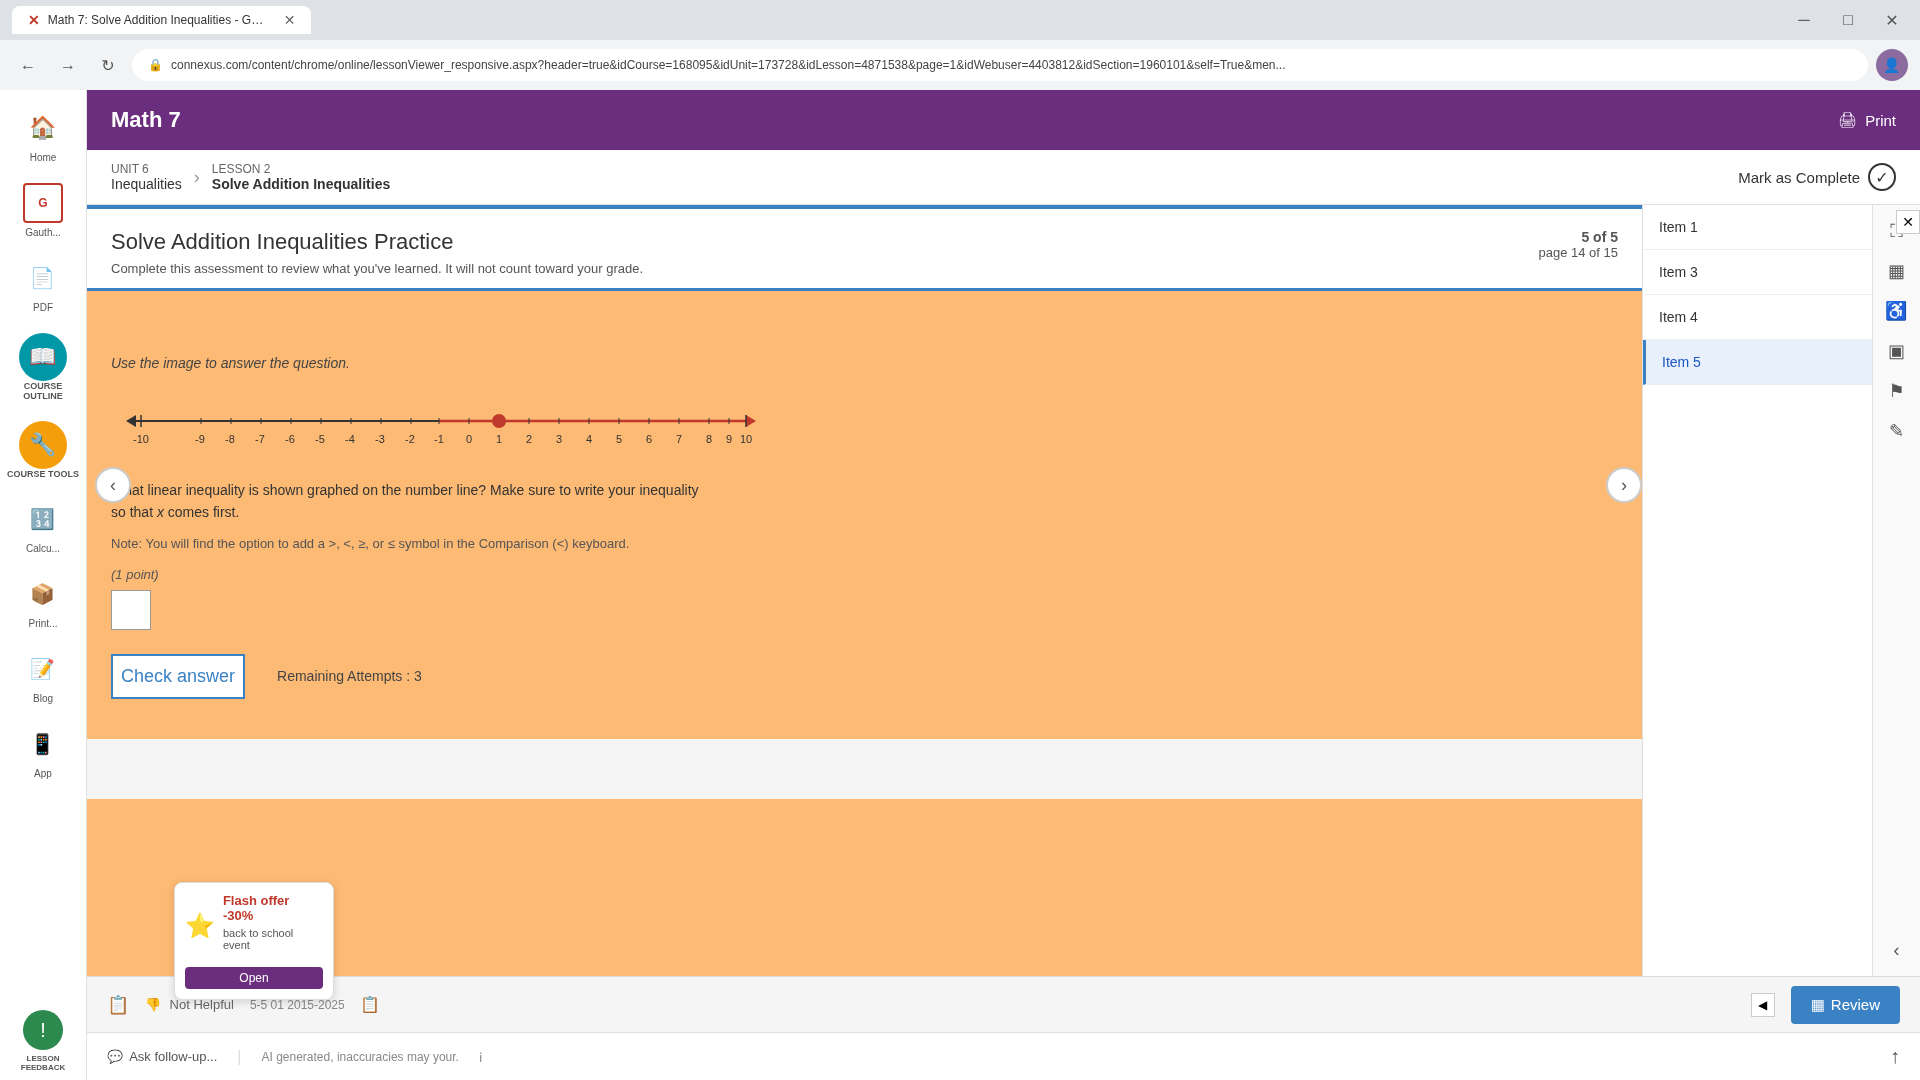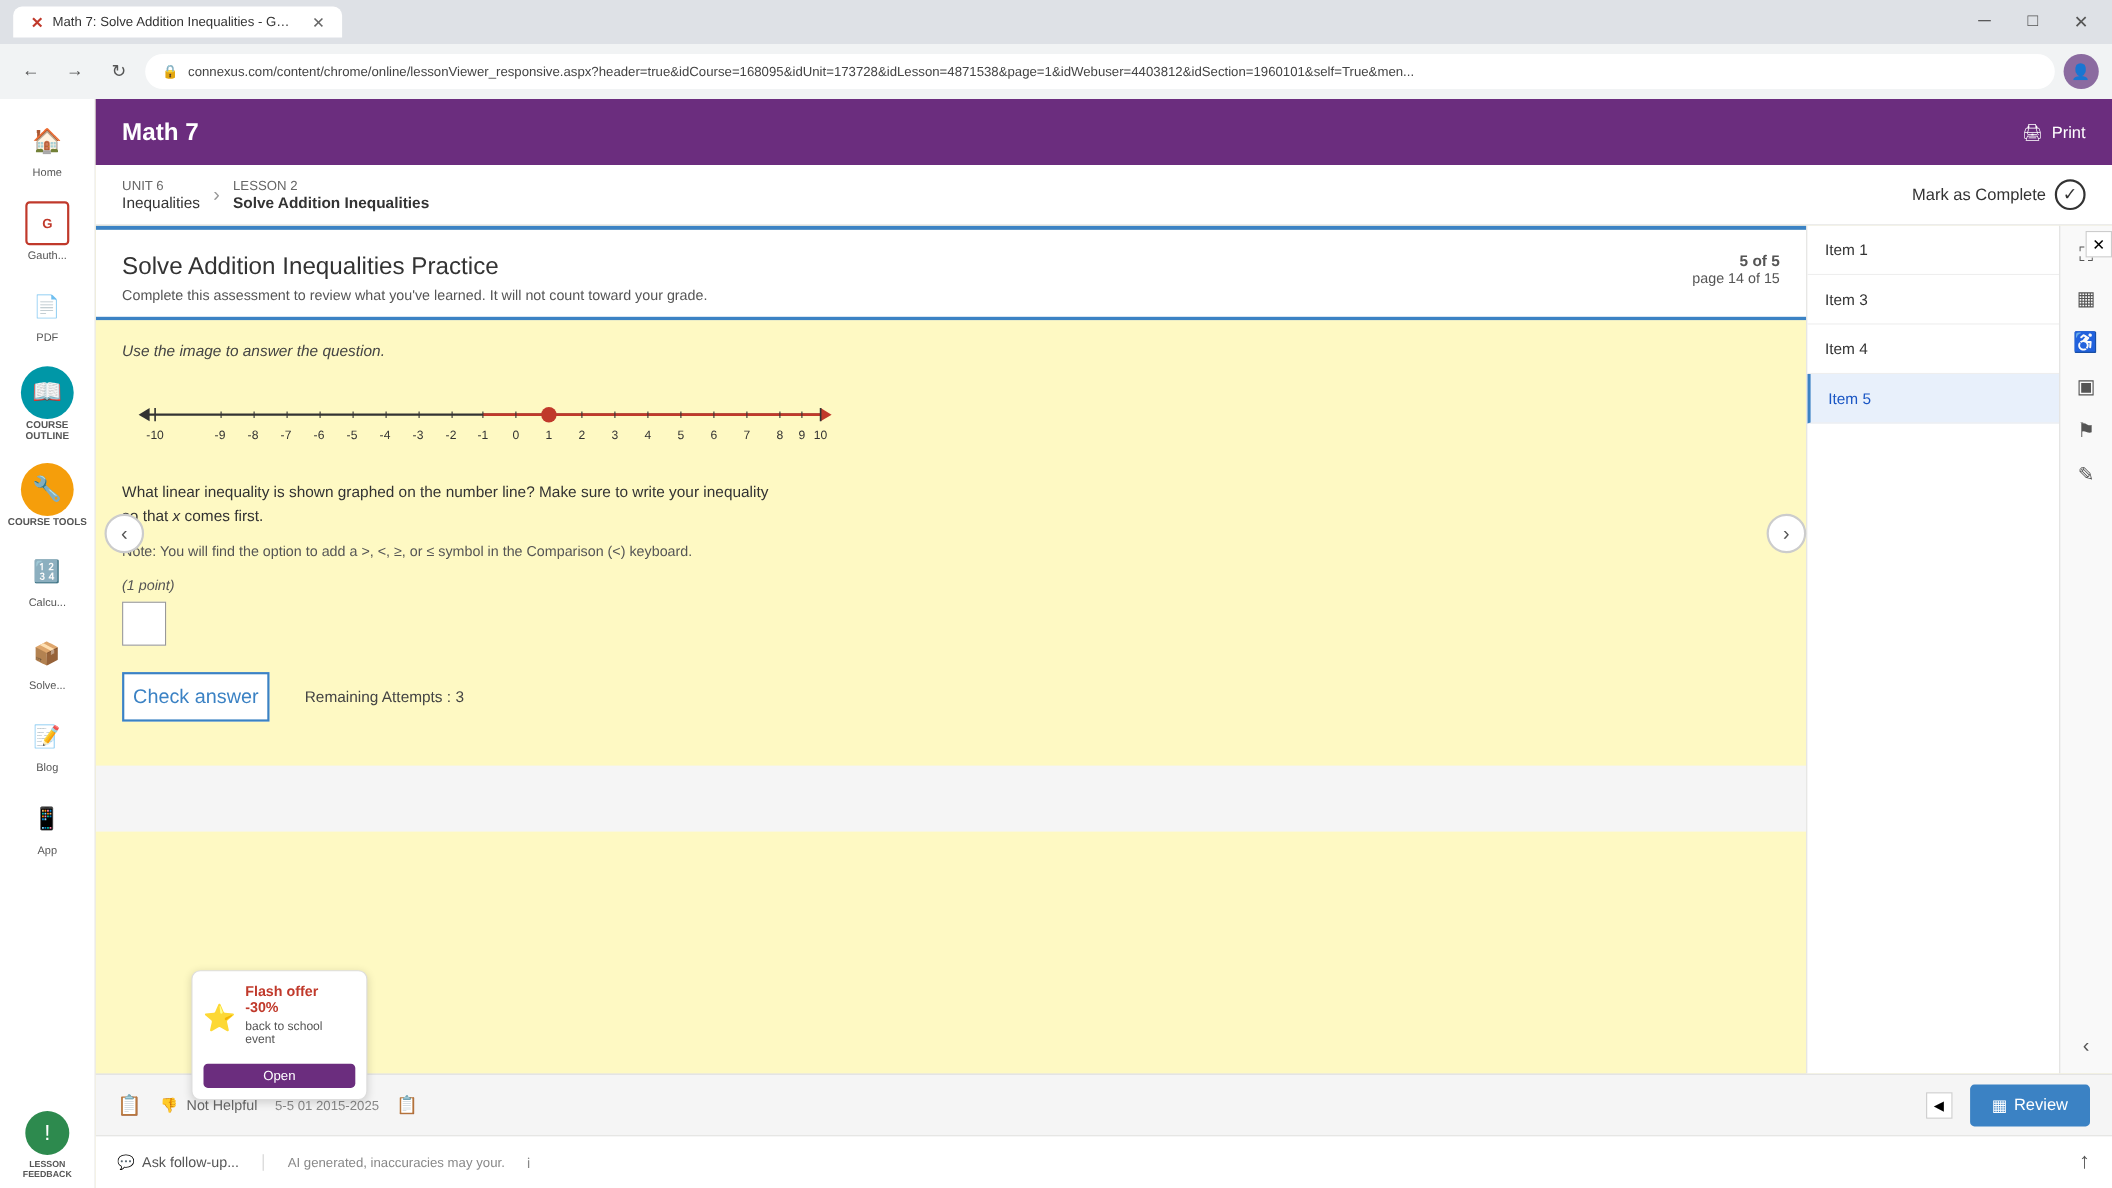--- a/index.html
+++ b/index.html
@@ -116,21 +116,21 @@
       color: #555;
     }
     .icon-home { background: none; }
     .icon-pdf { background: none; }
 
     
     .app-content {
       flex: 1;
       display: flex;
       flex-direction: column;
-      background: #fef9c3;
+      background: #fdba74;
       position: relative;
     }
 
     
     .app-header {
       background: #6b2d7e;
       height: 60px;
       display: flex;
       align-items: center;
       padding: 0 24px;
@@ -295,20 +295,21 @@
 
     
     .question-area {
       padding: 20px 24px;
     }
     .question-text {
       font-size: 14px;
       color: #444;
       font-style: italic;
       margin-bottom: 20px;
+      margin-top: 44px;
     }
 
     
     .number-line-container {
       margin: 20px 0 24px 0;
       position: relative;
     }
     .number-line-svg {
       width: 660px;
       height: 60px;
@@ -575,21 +576,21 @@
       <div class="course-tools-icon">🔧</div>
       <span class="sidebar-icon-label" style="font-size:9px; font-weight:bold;">COURSE TOOLS</span>
     </div>
 
     <div class="sidebar-icon-item">
       <div class="sidebar-icon-circle" style="font-size:20px;">🔢</div>
       <span class="sidebar-icon-label">Calcu...</span>
     </div>
     <div class="sidebar-icon-item">
       <div class="sidebar-icon-circle" style="font-size:20px;">📦</div>
-      <span class="sidebar-icon-label">Solve...</span>
+      <span class="sidebar-icon-label">Print...</span>
     </div>
     <div class="sidebar-icon-item">
       <div class="sidebar-icon-circle" style="font-size:20px;">📝</div>
       <span class="sidebar-icon-label">Blog</span>
     </div>
     <div class="sidebar-icon-item">
       <div class="sidebar-icon-circle" style="font-size:20px;">📱</div>
       <span class="sidebar-icon-label">App</span>
     </div>
 

